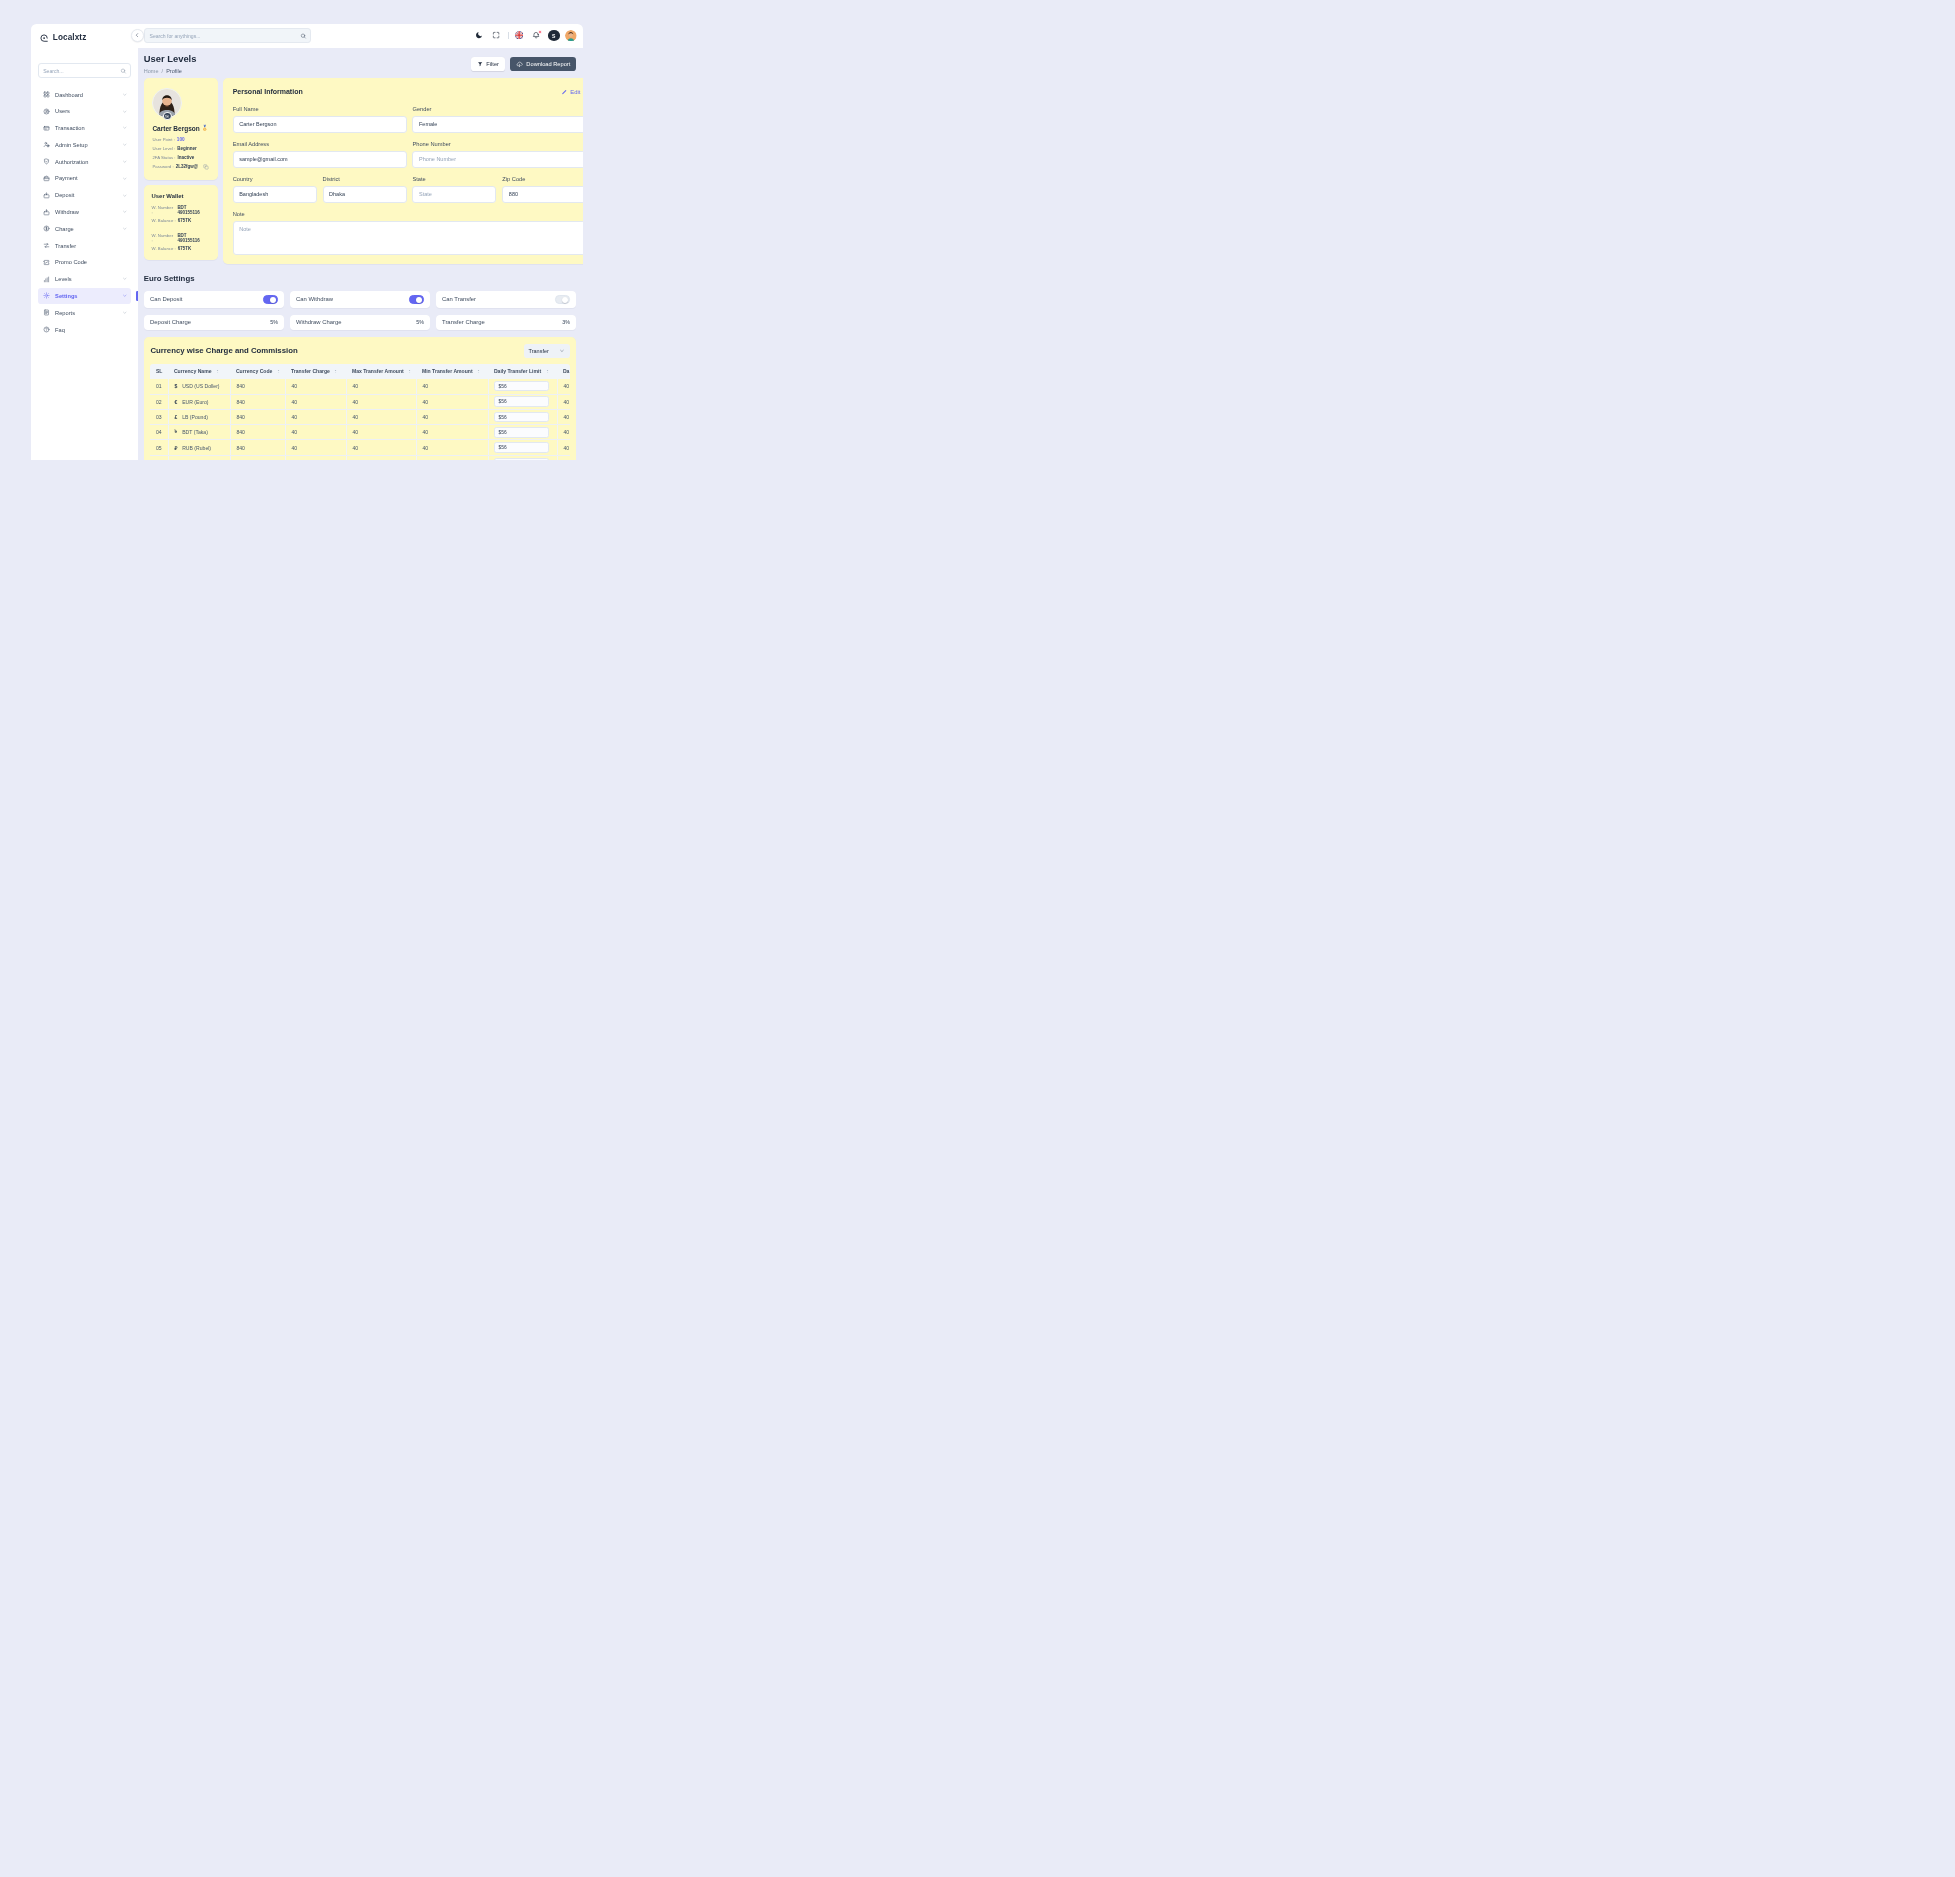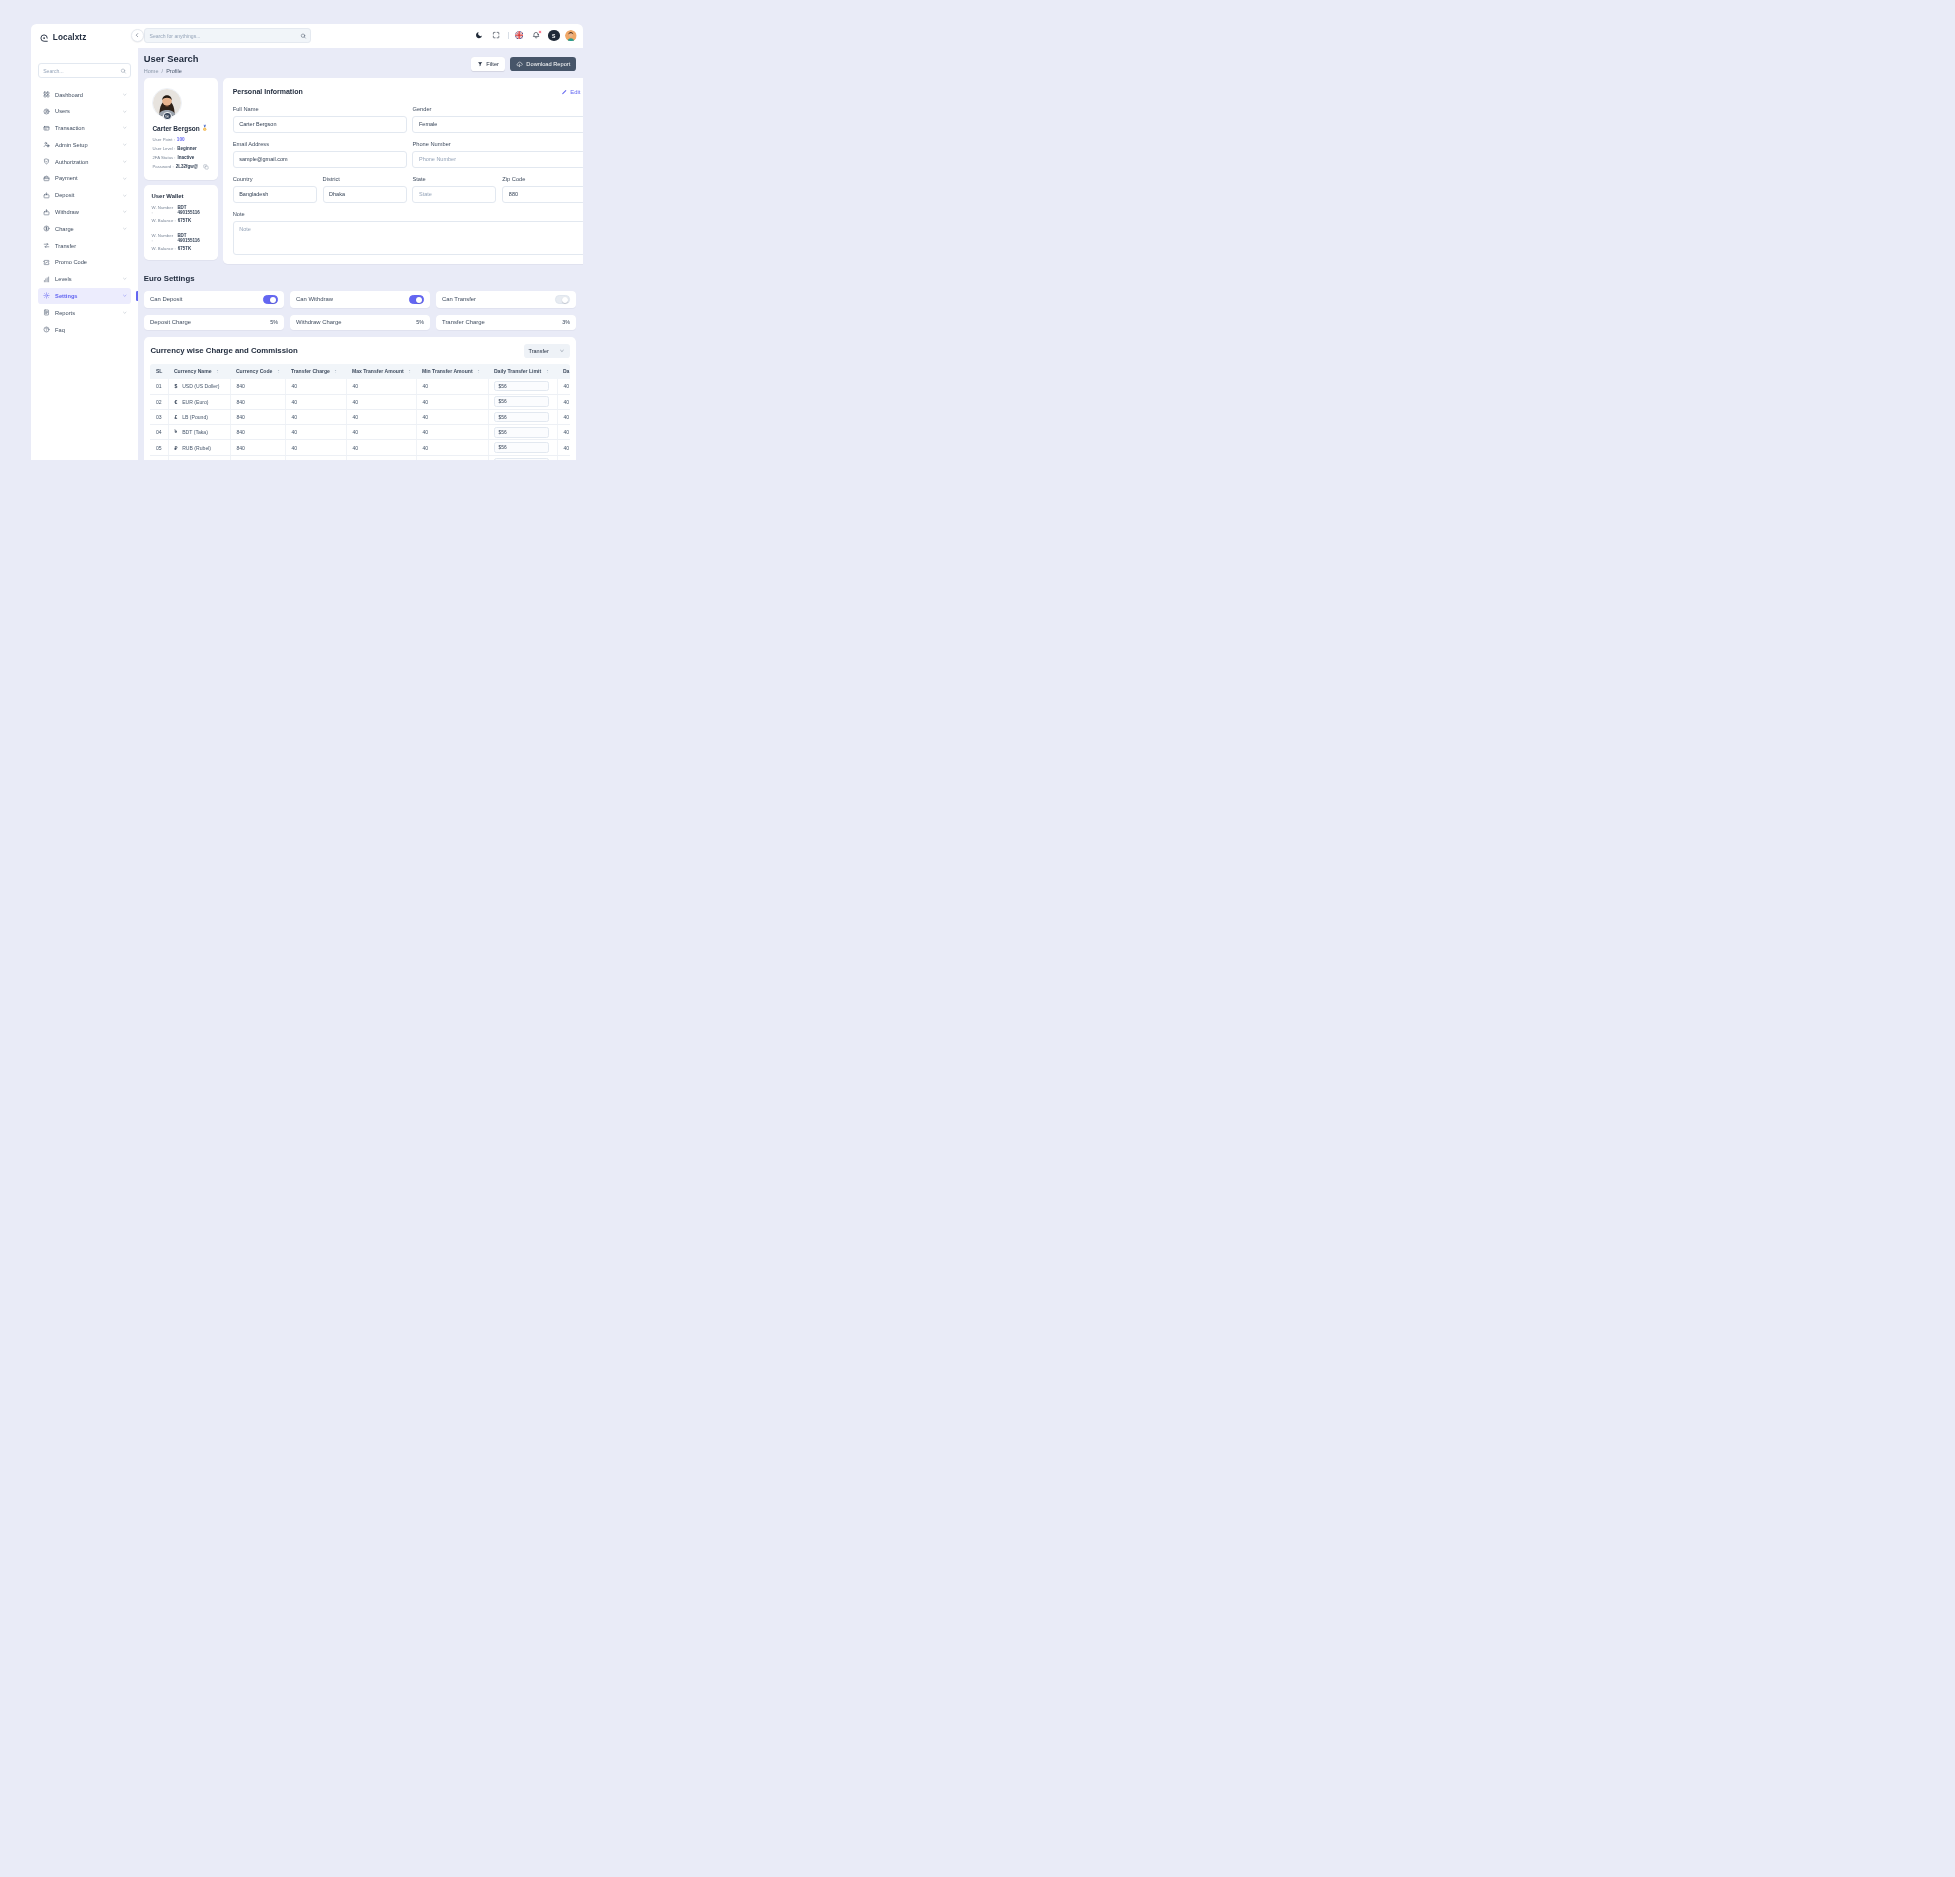--- a/index.html
+++ b/index.html
@@ -73,21 +73,21 @@
     font-size:5.7px;color:var(--ink);box-shadow:0 0.4px 0.8px rgba(15,23,42,.1);cursor:pointer;font-family:inherit}
   .btn-filter span{display:flex}
   .btn-filter svg{width:6.3px;height:6.3px}
   .btn-download{height:14.5px;padding:0 5.9px;background:var(--slatebtn);color:#fff;border:none;border-radius:3.1px;display:flex;
     align-items:center;gap:3.5px;font-size:5.7px;cursor:pointer;font-family:inherit}
   .btn-download span{display:flex}
   .btn-download svg{width:7px;height:7px}
 
   .grid-top{display:grid;grid-template-columns:74px 1fr;gap:5.1px}
   .col-left{display:flex;flex-direction:column;gap:4.7px}
-  .card{background:#ffffff;border-radius:4.7px;box-shadow:0 0.4px 0.8px rgba(15,23,42,.04)}
+  .card{background:#fef9c3;border-radius:4.7px;box-shadow:0 0.4px 0.8px rgba(15,23,42,.04)}
 
   .profile-card{padding:9.4px 8.6px 7px;height:102px}
   .avatar-wrap{position:relative;width:30px;height:30px}
   .avatar-big{width:30px;height:30px;border-radius:50%;overflow:hidden;border:0.8px solid #eef1f6;display:flex}
   .avatar-big svg{width:28px;height:28px}
   .cam-badge{position:absolute;left:50%;transform:translateX(-50%);bottom:-2.7px;width:8.2px;height:8.2px;border-radius:50%;
     background:#334155;border:0.8px solid #fff;display:flex;align-items:center;justify-content:center;color:#fff}
   .cam-badge svg{width:4.3px;height:4.3px}
   .profile-name{margin-top:6.6px;font-size:6.5px;font-weight:bold;color:var(--ink);display:flex;align-items:center;gap:2.7px}
   .medal{display:flex}
@@ -497,21 +497,21 @@
             </g>
           </svg>
         </button>
       </div>
     </header>
 
     <div class="content">
 
       <div class="page-head">
         <div>
-          <h1 class="page-title">User Search</h1>
+          <h1 class="page-title">User Levels</h1>
           <div class="breadcrumb">
             <span>Home</span>
             <span>/</span>
             <span class="current">Profile</span>
           </div>
         </div>
         <div class="head-actions">
           <button class="btn-filter">
             <span>
                 <svg viewBox="0 0 24 24" fill="none" stroke="currentColor" stroke-width="1.8" stroke-linecap="round" stroke-linejoin="round">

